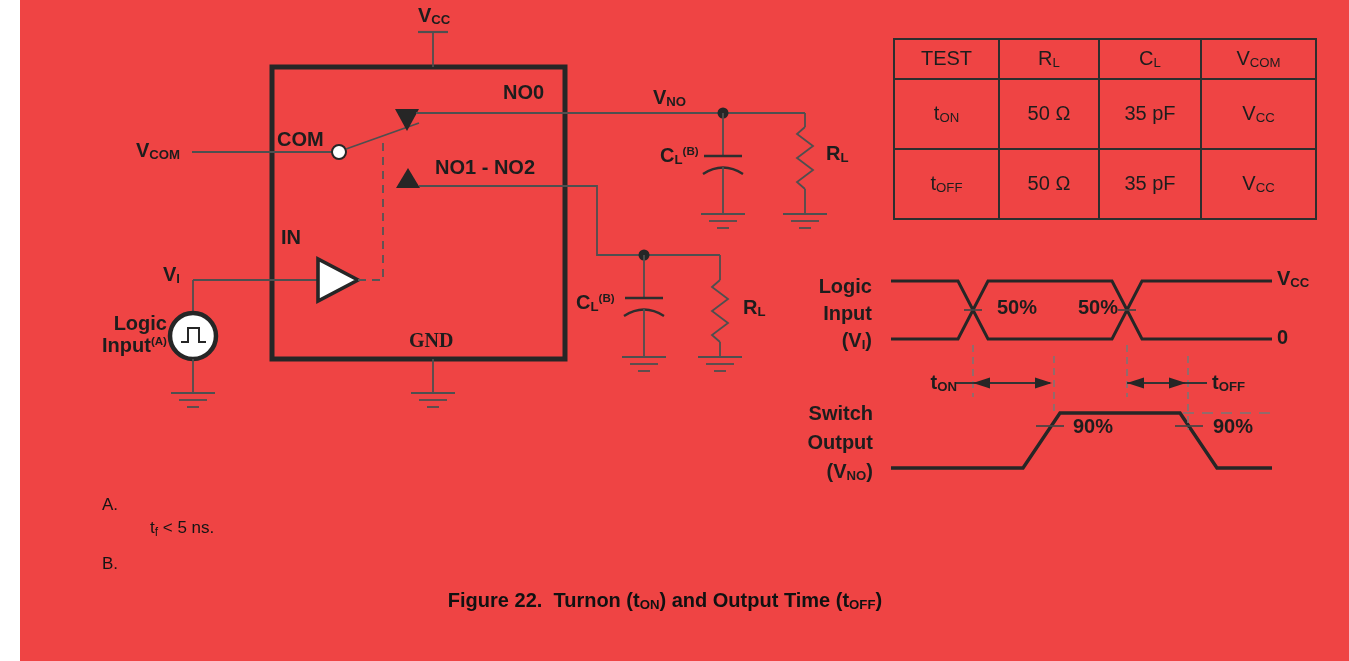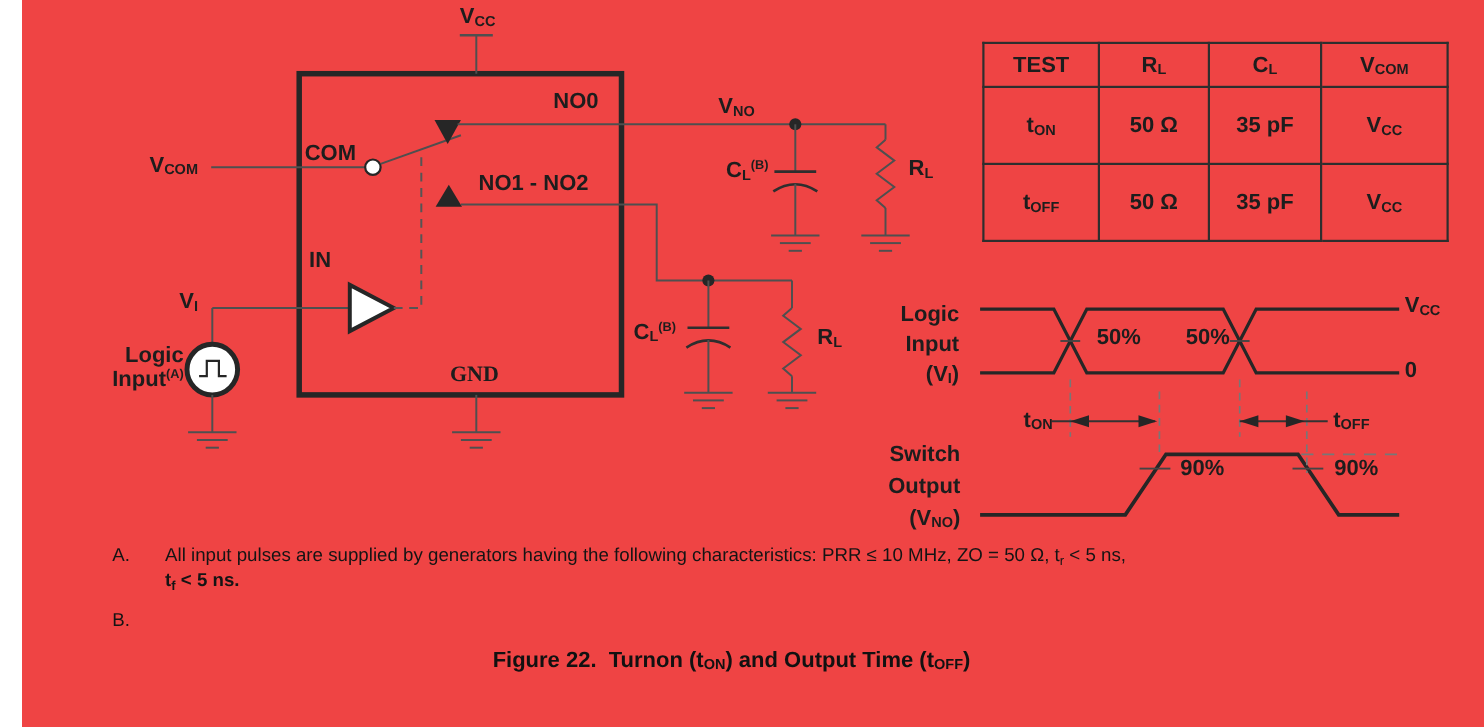--- a/index.html
+++ b/index.html
@@ -25,21 +25,21 @@
   .caption {
     position:absolute; left:0px; top:589px; width:1290px; text-align:center;
     font-weight:bold; font-size:20px; color:#111; white-space:pre;
   }
   .caption sub { font-size:66%; vertical-align:-0.18em; }
   table.ttable {
     position:absolute; left:873px; top:38px; border-collapse:collapse; table-layout:fixed;
   }
   table.ttable th, table.ttable td {
     border:2px solid #2e2e2e; text-align:center; vertical-align:middle;
-    font-weight:bold; font-size:20px; color:#1d1d1d; padding:4px;
+    font-weight:normal; font-size:20px; color:#1d1d1d; padding:4px;
     font-family:"Liberation Sans", sans-serif;
   }
   table.ttable sub { font-size:66%; vertical-align:-0.18em; }
   tr.hdr  { height:40px; }
   tr.data { height:70px; }
 </style>
 </head>
 <body>
 
 <div id="page">
@@ -236,19 +236,18 @@
   <div class="lbl" style="left:1058px; top:296px;"><span>50%</span></div>
   <div class="lbl r" style="left:890px; top:371px; width:47px;"><span>t</span><sub>ON</sub></div>
   <div class="lbl" style="left:1192px; top:371px;"><span>t</span><sub>OFF</sub></div>
   <div class="lbl r" style="left:758px; top:402px; width:95px;"><span>Switch</span></div>
   <div class="lbl r" style="left:758px; top:431px; width:95px;"><span>Output</span></div>
   <div class="lbl r" style="left:758px; top:460px; width:95px;"><span>(V</span><sub>NO</sub><span>)</span></div>
   <div class="lbl" style="left:1053px; top:415px;"><span>90%</span></div>
   <div class="lbl" style="left:1193px; top:415px;"><span>90%</span></div>
 
   <div class="note" style="left:82px; top:494px;"><span>A.</span></div>
-  <div class="note" style="left:130px; top:494px;"><span>All input pulses are supplied by generators having the following characteristics: PRR ≤ 10 MHz, ZO = 50 Ω, t</span><sub>r</sub><span> &lt; 5 ns,</span></div>
-  <div class="note" style="left:130px; top:517px;font-weight:bold;"><span>t</span><sub>f</sub><span> &lt; 5 ns.</span></div>
+  <div class="note" style="left:130px; top:517px;"><span>t</span><sub>f</sub><span> &lt; 5 ns.</span></div>
   <div class="note" style="left:82px; top:553px;"><span>B.</span></div>
 
   <div class="caption"><span>Figure 22.  Turnon (t</span><sub>ON</sub><span>) and Output Time (t</span><sub>OFF</sub><span>)</span></div>
 
 </div>
 
 </body></html>

